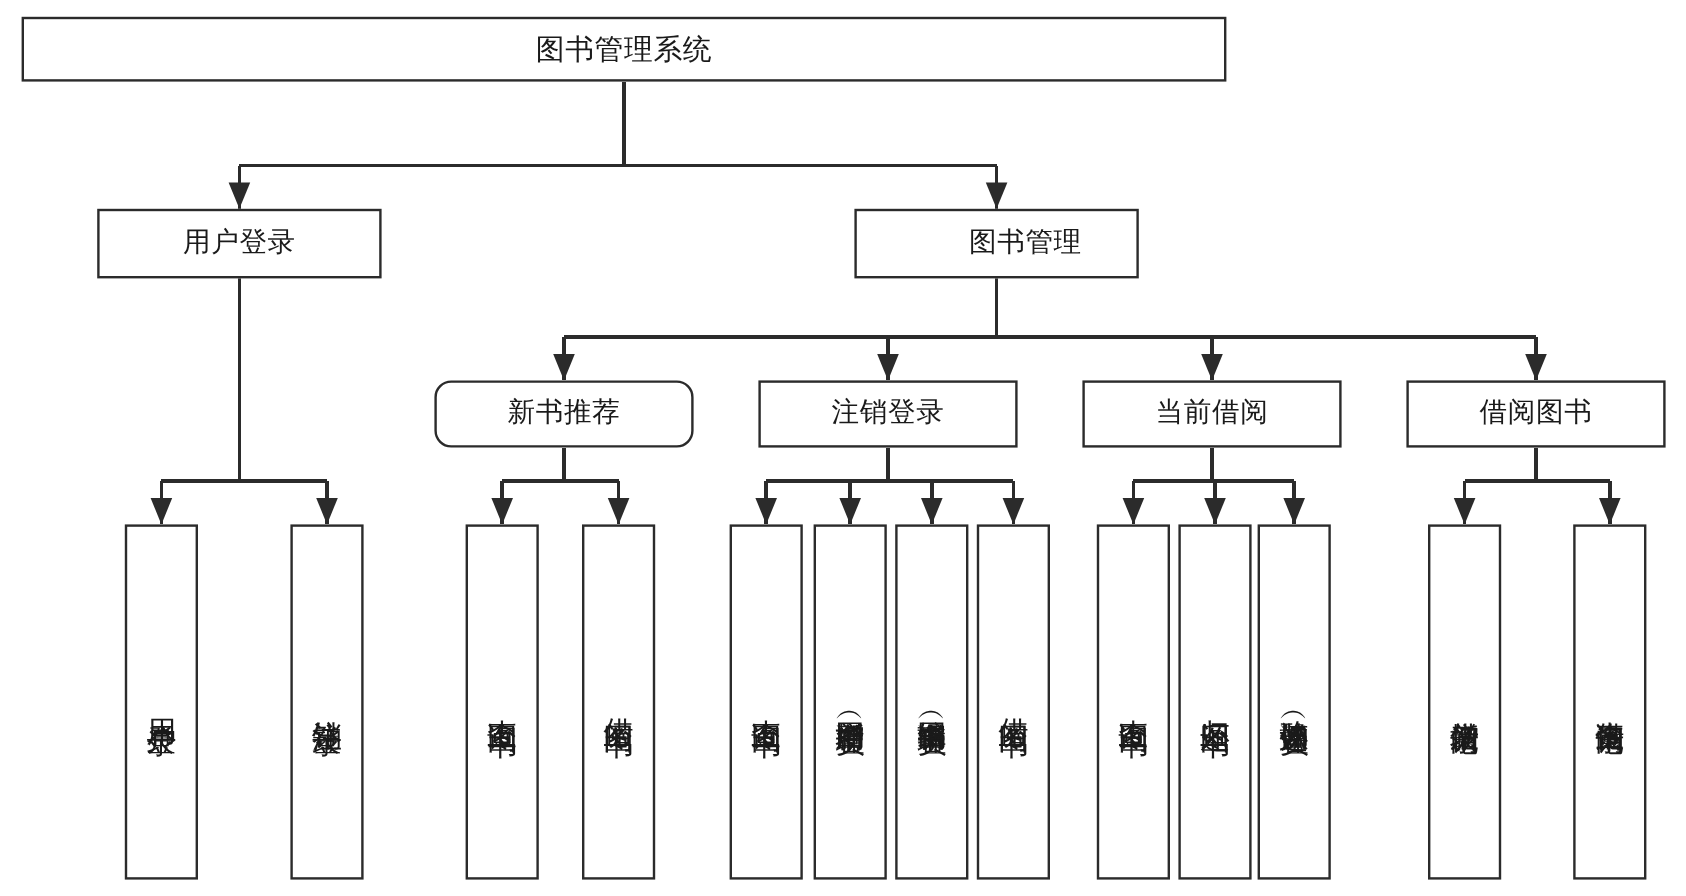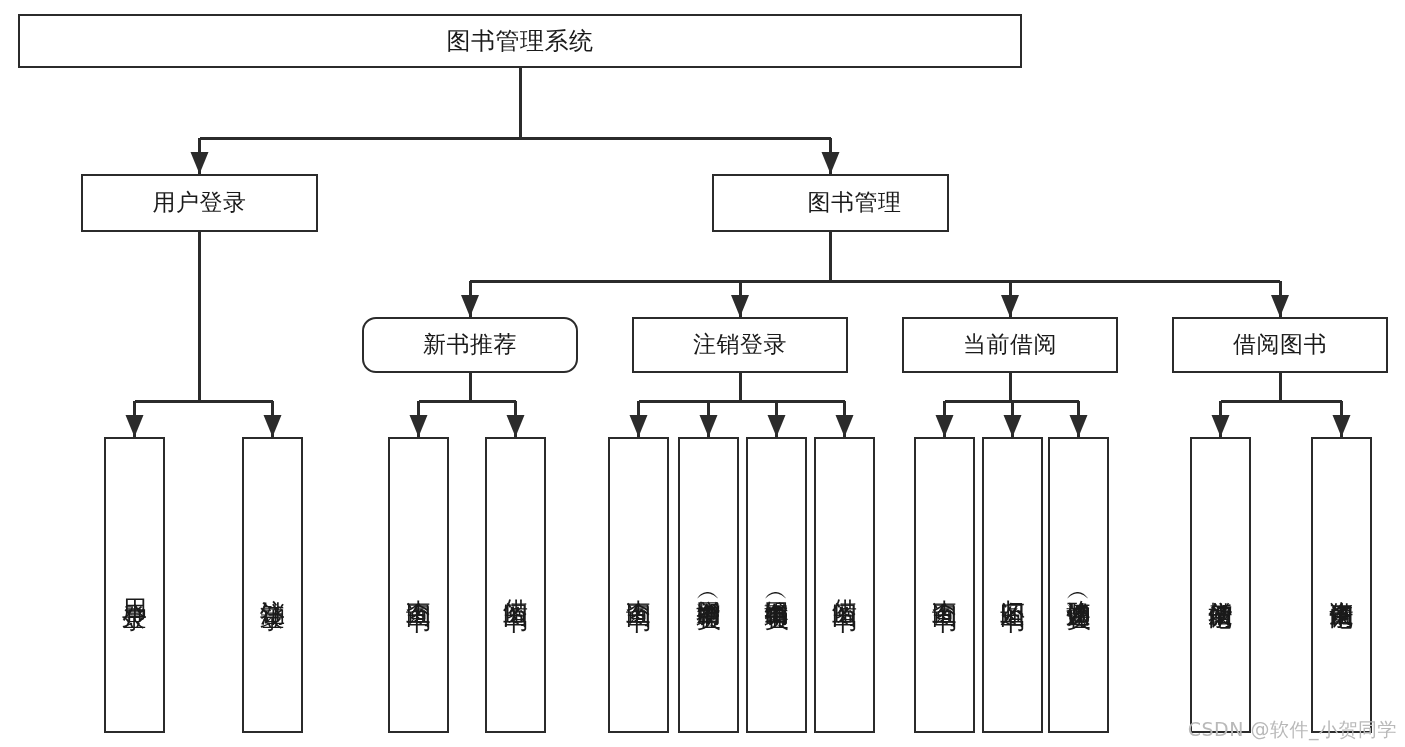--- a/index.html
+++ b/index.html
@@ -193,14 +193,13 @@
       <div class="node vert tall-text" style="left: 1048px; top: 437px; width: 61px; height: 296px;">
         <span class="node-label">确认归还（管理员）</span>
       </div>
       <div class="node vert tall-text" style="left: 1190px; top: 437px; width: 61px; height: 296px;">
         <span class="node-label">新增借阅记录</span>
       </div>
       <div class="node vert tall-text" style="left: 1311px; top: 437px; width: 61px; height: 296px;">
         <span class="node-label">查询借阅记录</span>
       </div>
     </div>
-  <div id="watermark">CSDN @软件_小贺同学</div>
 </div>
 
 </body></html>

